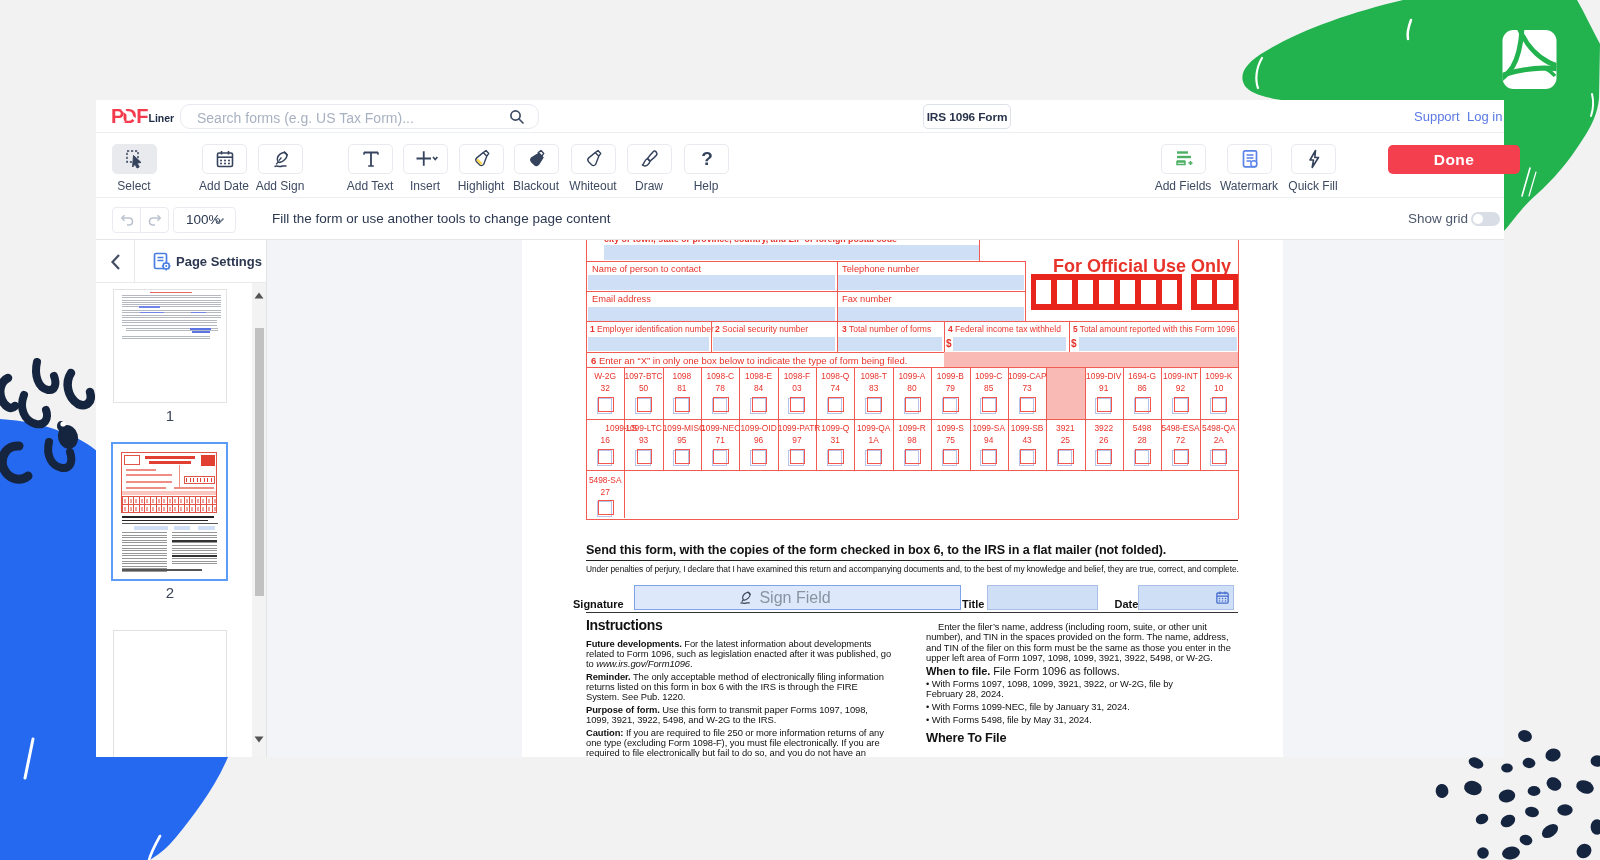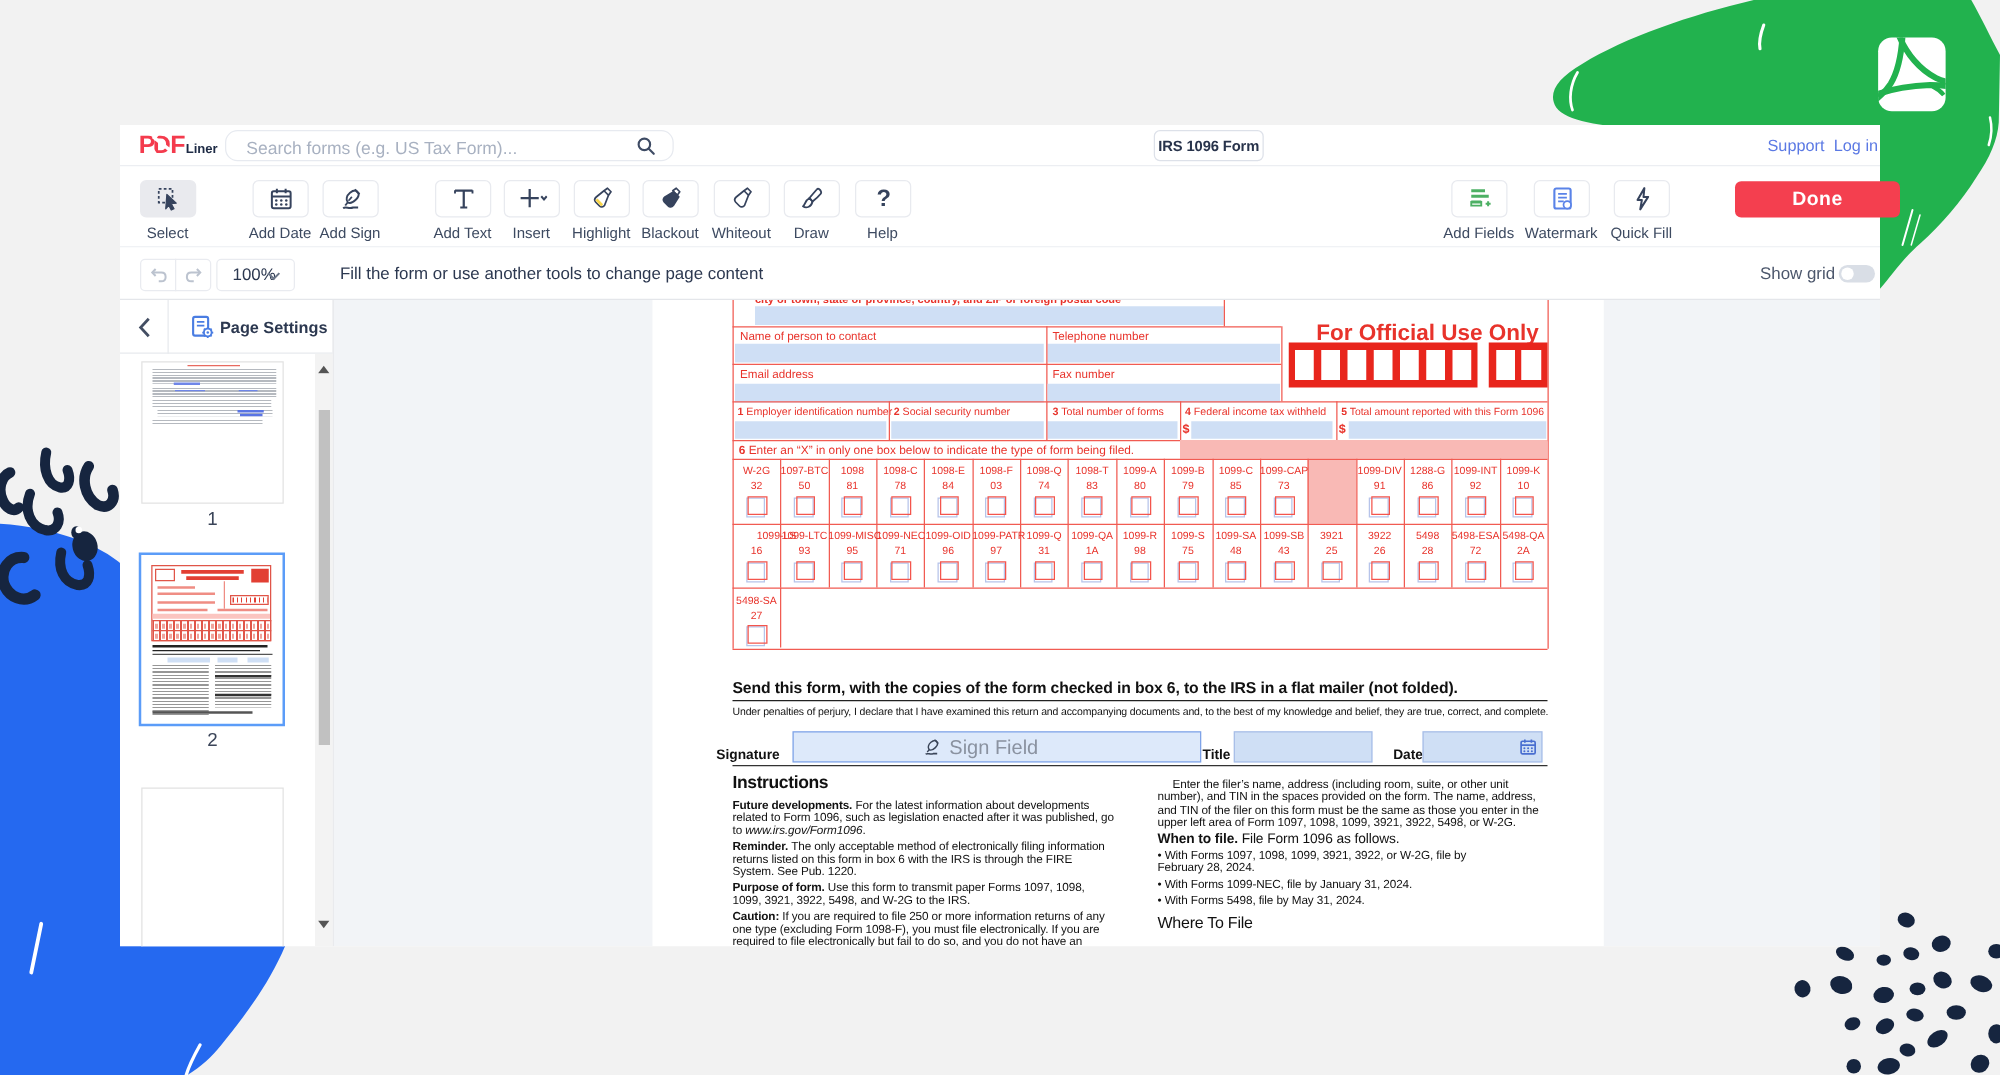--- a/index.html
+++ b/index.html
@@ -429,21 +429,21 @@
 <div class="cb" style="left:432.6px;top:156.5px">
               <b></b>
               <i></i>
             </div>
 <div class="gl" style="left:498.6px;top:130.5px">1099-DIV</div>
 <div class="gl" style="left:498.6px;top:143.0px">91</div>
 <div class="cb" style="left:509.3px;top:156.5px">
               <b></b>
               <i></i>
             </div>
-<div class="gl" style="left:536.9px;top:130.5px">1288-G</div>
+<div class="gl" style="left:536.9px;top:130.5px">1694-G</div>
 <div class="gl" style="left:536.9px;top:143.0px">86</div>
 <div class="cb" style="left:547.6px;top:156.5px">
               <b></b>
               <i></i>
             </div>
 <div class="gl" style="left:575.3px;top:130.5px">1099-INT</div>
 <div class="gl" style="left:575.3px;top:143.0px">92</div>
 <div class="cb" style="left:586.0px;top:156.5px">
               <b></b>
               <i></i>
@@ -508,21 +508,21 @@
               <b></b>
               <i></i>
             </div>
 <div class="gl" style="left:345.2px;top:182.5px">1099-S</div>
 <div class="gl" style="left:345.2px;top:195.0px">75</div>
 <div class="cb" style="left:355.9px;top:208.5px">
               <b></b>
               <i></i>
             </div>
 <div class="gl" style="left:383.5px;top:182.5px">1099-SA</div>
-<div class="gl" style="left:383.5px;top:195.0px">48</div>
+<div class="gl" style="left:383.5px;top:195.0px">94</div>
 <div class="cb" style="left:394.2px;top:208.5px">
               <b></b>
               <i></i>
             </div>
 <div class="gl" style="left:421.9px;top:182.5px">1099-SB</div>
 <div class="gl" style="left:421.9px;top:195.0px">43</div>
 <div class="cb" style="left:432.6px;top:208.5px">
               <b></b>
               <i></i>
             </div>
@@ -596,21 +596,21 @@
 <div class="bt" style="left:0px;top:377px;font-size:14px;font-weight:bold;letter-spacing:-0.3px;">Instructions</div>
 <div class="bt" style="left:0px;top:398.5px;width:318px;font-size:9.4px;letter-spacing:-0.08px;line-height:10.35px;white-space:nowrap;color:#111"><b>Future developments.</b> For the latest information about developments<br>related to Form 1096, such as legislation enacted after it was published, go<br>to <i>www.irs.gov/Form1096</i>.</div>
 <div class="bt" style="left:0px;top:431.5px;width:318px;font-size:9.4px;letter-spacing:-0.08px;line-height:10.35px;white-space:nowrap;color:#111"><b>Reminder.</b> The only acceptable method of electronically filing information<br>returns listed on this form in box 6 with the IRS is through the FIRE<br>System. See Pub. 1220.</div>
 <div class="bt" style="left:0px;top:464.5px;width:318px;font-size:9.4px;letter-spacing:-0.08px;line-height:10.35px;white-space:nowrap;color:#111"><b>Purpose of form.</b> Use this form to transmit paper Forms 1097, 1098,<br>1099, 3921, 3922, 5498, and W-2G to the IRS.</div>
 <div class="bt" style="left:0px;top:487.5px;width:318px;font-size:9.4px;letter-spacing:-0.08px;line-height:10.35px;white-space:nowrap;color:#111"><b>Caution:</b> If you are required to file 250 or more information returns of any<br>one type (excluding Form 1098-F), you must file electronically. If you are<br>required to file electronically but fail to do so, and you do not have an</div>
 <div class="bt" style="left:340px;top:382px;width:315px;font-size:9.4px;letter-spacing:-0.08px;line-height:10.35px;white-space:nowrap;color:#111"><span style="display:inline-block;width:12px"></span>Enter the filer’s name, address (including room, suite, or other unit<br>number), and TIN in the spaces provided on the form. The name, address,<br>and TIN of the filer on this form must be the same as those you enter in the<br>upper left area of Form 1097, 1098, 1099, 3921, 3922, 5498, or W-2G.</div>
 <div class="bt" style="left:340px;top:425.5px;width:315px;font-size:11px;letter-spacing:-0.08px;line-height:10.35px;white-space:nowrap;color:#111"><b>When to file.</b> File Form 1096 as follows.</div>
 <div class="bt" style="left:340px;top:438.5px;width:315px;font-size:9.4px;letter-spacing:-0.08px;line-height:10.35px;white-space:nowrap;color:#111">• With Forms 1097, 1098, 1099, 3921, 3922, or W-2G, file by<br>February 28, 2024.</div>
 <div class="bt" style="left:340px;top:461.5px;width:315px;font-size:9.4px;letter-spacing:-0.08px;line-height:10.35px;white-space:nowrap;color:#111">• With Forms 1099-NEC, file by January 31, 2024.</div>
 <div class="bt" style="left:340px;top:474.5px;width:315px;font-size:9.4px;letter-spacing:-0.08px;line-height:10.35px;white-space:nowrap;color:#111">• With Forms 5498, file by May 31, 2024.</div>
-<div class="bt" style="left:340px;top:490px;font-size:12.8px;font-weight:normal;letter-spacing:-0.2px;text-align:right;">Where To File</div>
+<div class="bt" style="left:340px;top:490px;font-size:12.8px;font-weight:bold;letter-spacing:-0.2px;text-align:right;">Where To File</div>
 <div class="bt" style="left:340px;top:518px;width:315px;font-size:11px;letter-spacing:-0.08px;line-height:10.35px;white-space:nowrap;color:#111">Send all information returns filed on paper with Form 1096 to the following.</div>
 </div>
       </div>
     </div>
     <div id="sidebar">
       <div id="sbhdr">
         <div id="sbchev">
           <svg width="11" height="18" viewBox="0 0 11 18" style="margin:13px 0 0 14px">
             <path d="M9 2 L2.5 9 L9 16" fill="none" stroke="#434e63" stroke-width="2.2"></path>
           </svg>

